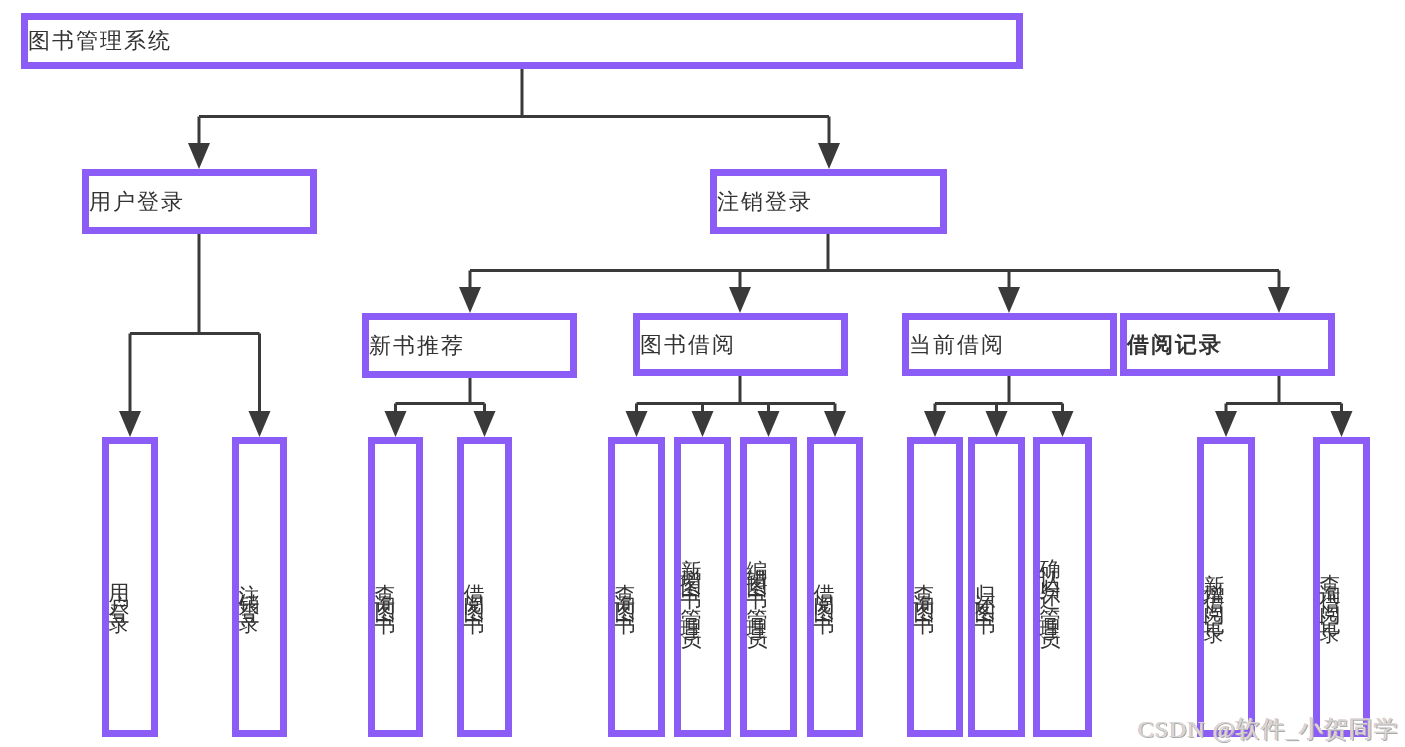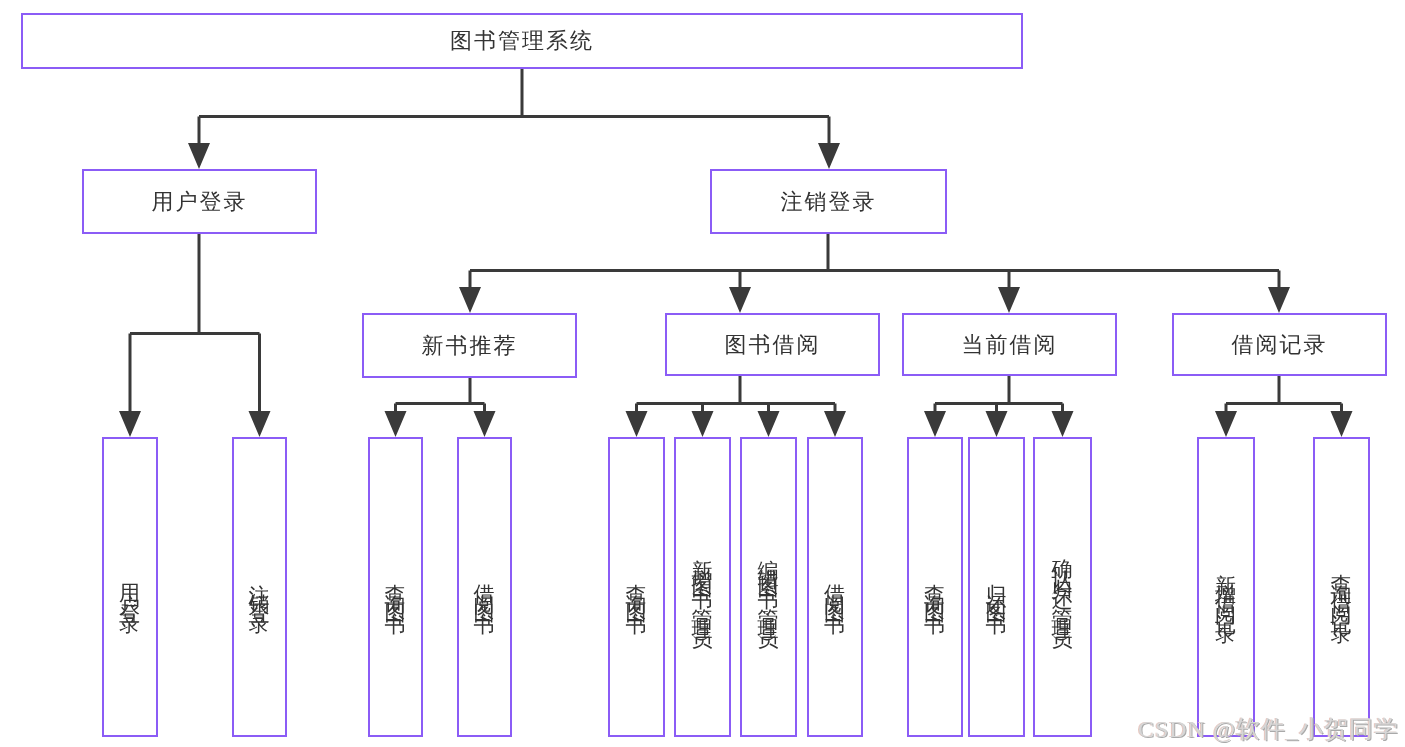--- a/index.html
+++ b/index.html
@@ -20,25 +20,25 @@
   .connectors {
     position: absolute;
     left: 0;
     top: 0;
     width: 1405px;
     height: 747px;
   }
   .node {
     position: absolute;
     box-sizing: border-box;
-    border: 2px solid #8b5cf6;
+    border: 7px solid #8b5cf6;
     background: #ffffff;
     display: flex;
     align-items: center;
-    justify-content: center;
+    justify-content: flex-start;
     color: #333333;
   }
   .hbox {
     font-size: 22px;
     letter-spacing: 2px;
     white-space: nowrap;
   }
   .vbox .vtext {
     writing-mode: vertical-rl;
     text-orientation: mixed;
@@ -109,27 +109,27 @@
   <div class="node hbox" style="left:82px; top:169px; width:235px; height:65px;">
     <span>用户登录</span>
   </div>
   <div class="node hbox" style="left:710px; top:169px; width:237px; height:65px;">
     <span>注销登录</span>
   </div>
 
   <div class="node hbox" style="left:362px; top:313px; width:215px; height:65px;">
     <span>新书推荐</span>
   </div>
-  <div class="node hbox" style="left:633px; top:313px; width:215px; height:63px;margin-left:32px;">
+  <div class="node hbox" style="left:633px; top:313px; width:215px; height:63px;">
     <span>图书借阅</span>
   </div>
   <div class="node hbox" style="left:902px; top:313px; width:215px; height:63px;">
     <span>当前借阅</span>
   </div>
-  <div class="node hbox" style="left:1172px; top:313px; width:215px; height:63px;">
+  <div class="node hbox" style="left:1120px; top:313px; width:215px; height:63px;font-weight:bold;">
     <span>借阅记录</span>
   </div>
 
   <div class="node vbox" style="left:102px; top:437px; width:56px; height:300px;">
     <span class="vtext">用户登录</span>
   </div>
   <div class="node vbox" style="left:232px; top:437px; width:55px; height:300px;">
     <span class="vtext">注销登录</span>
   </div>
 

